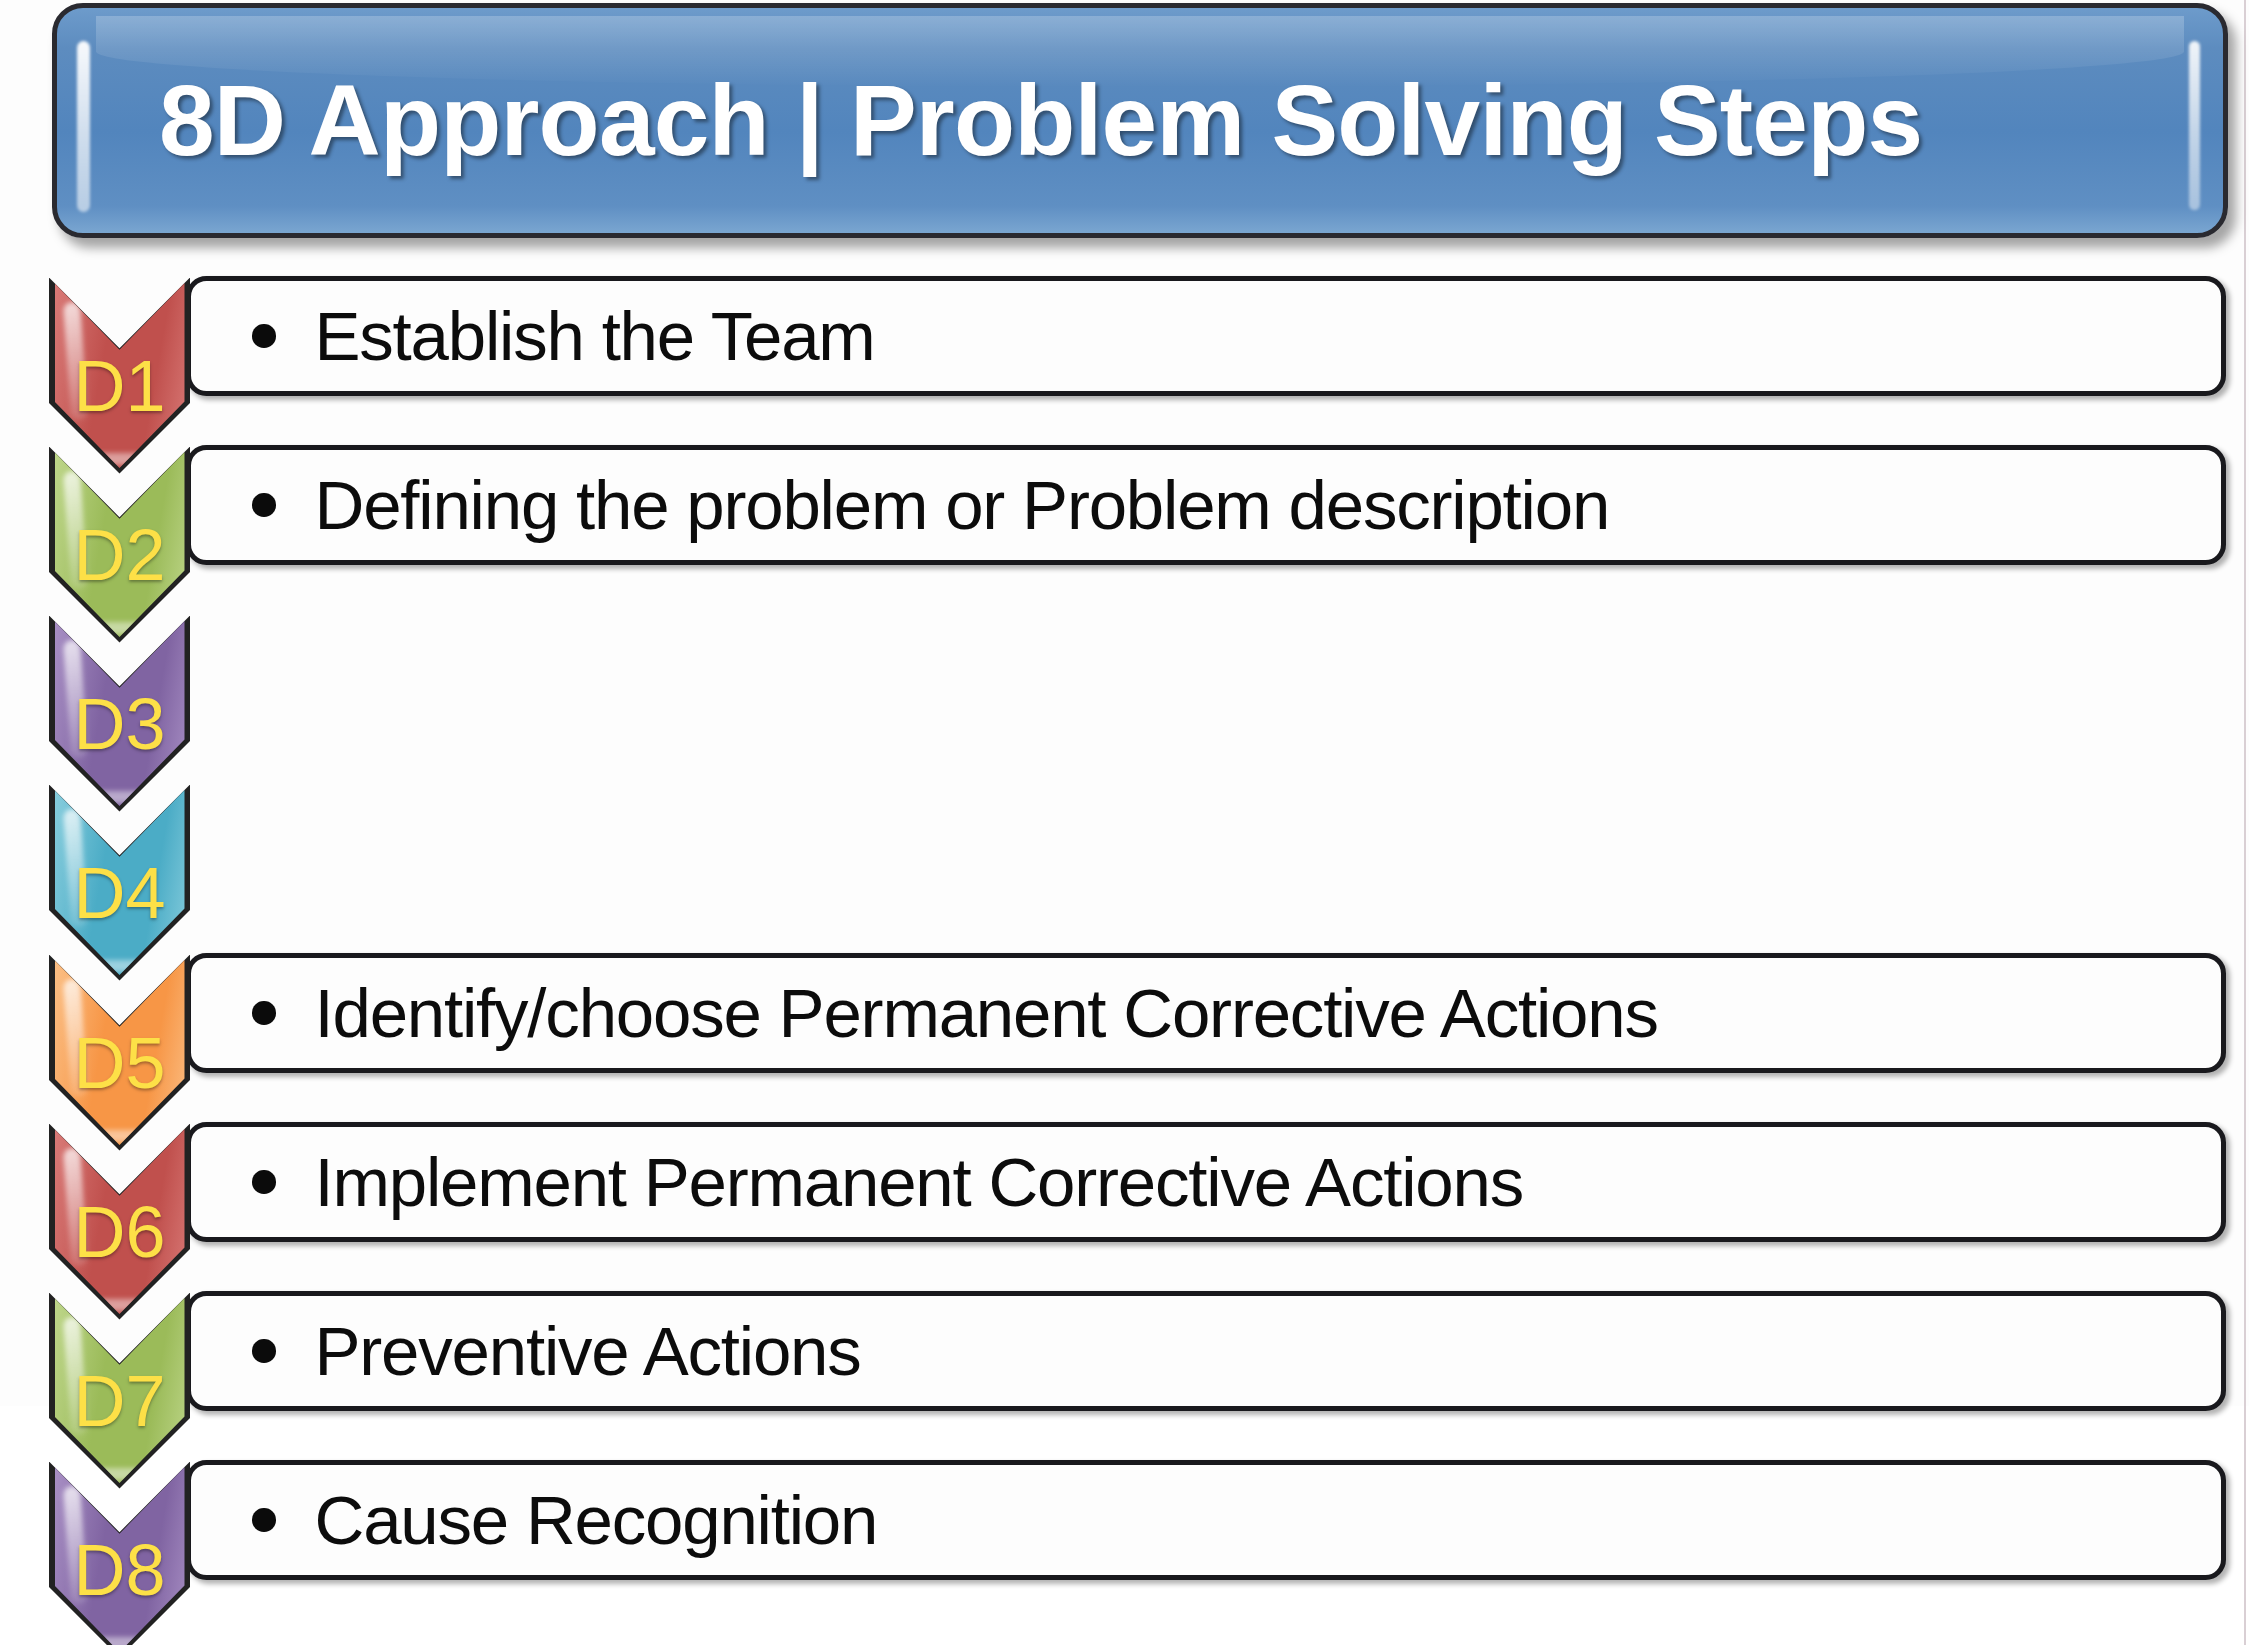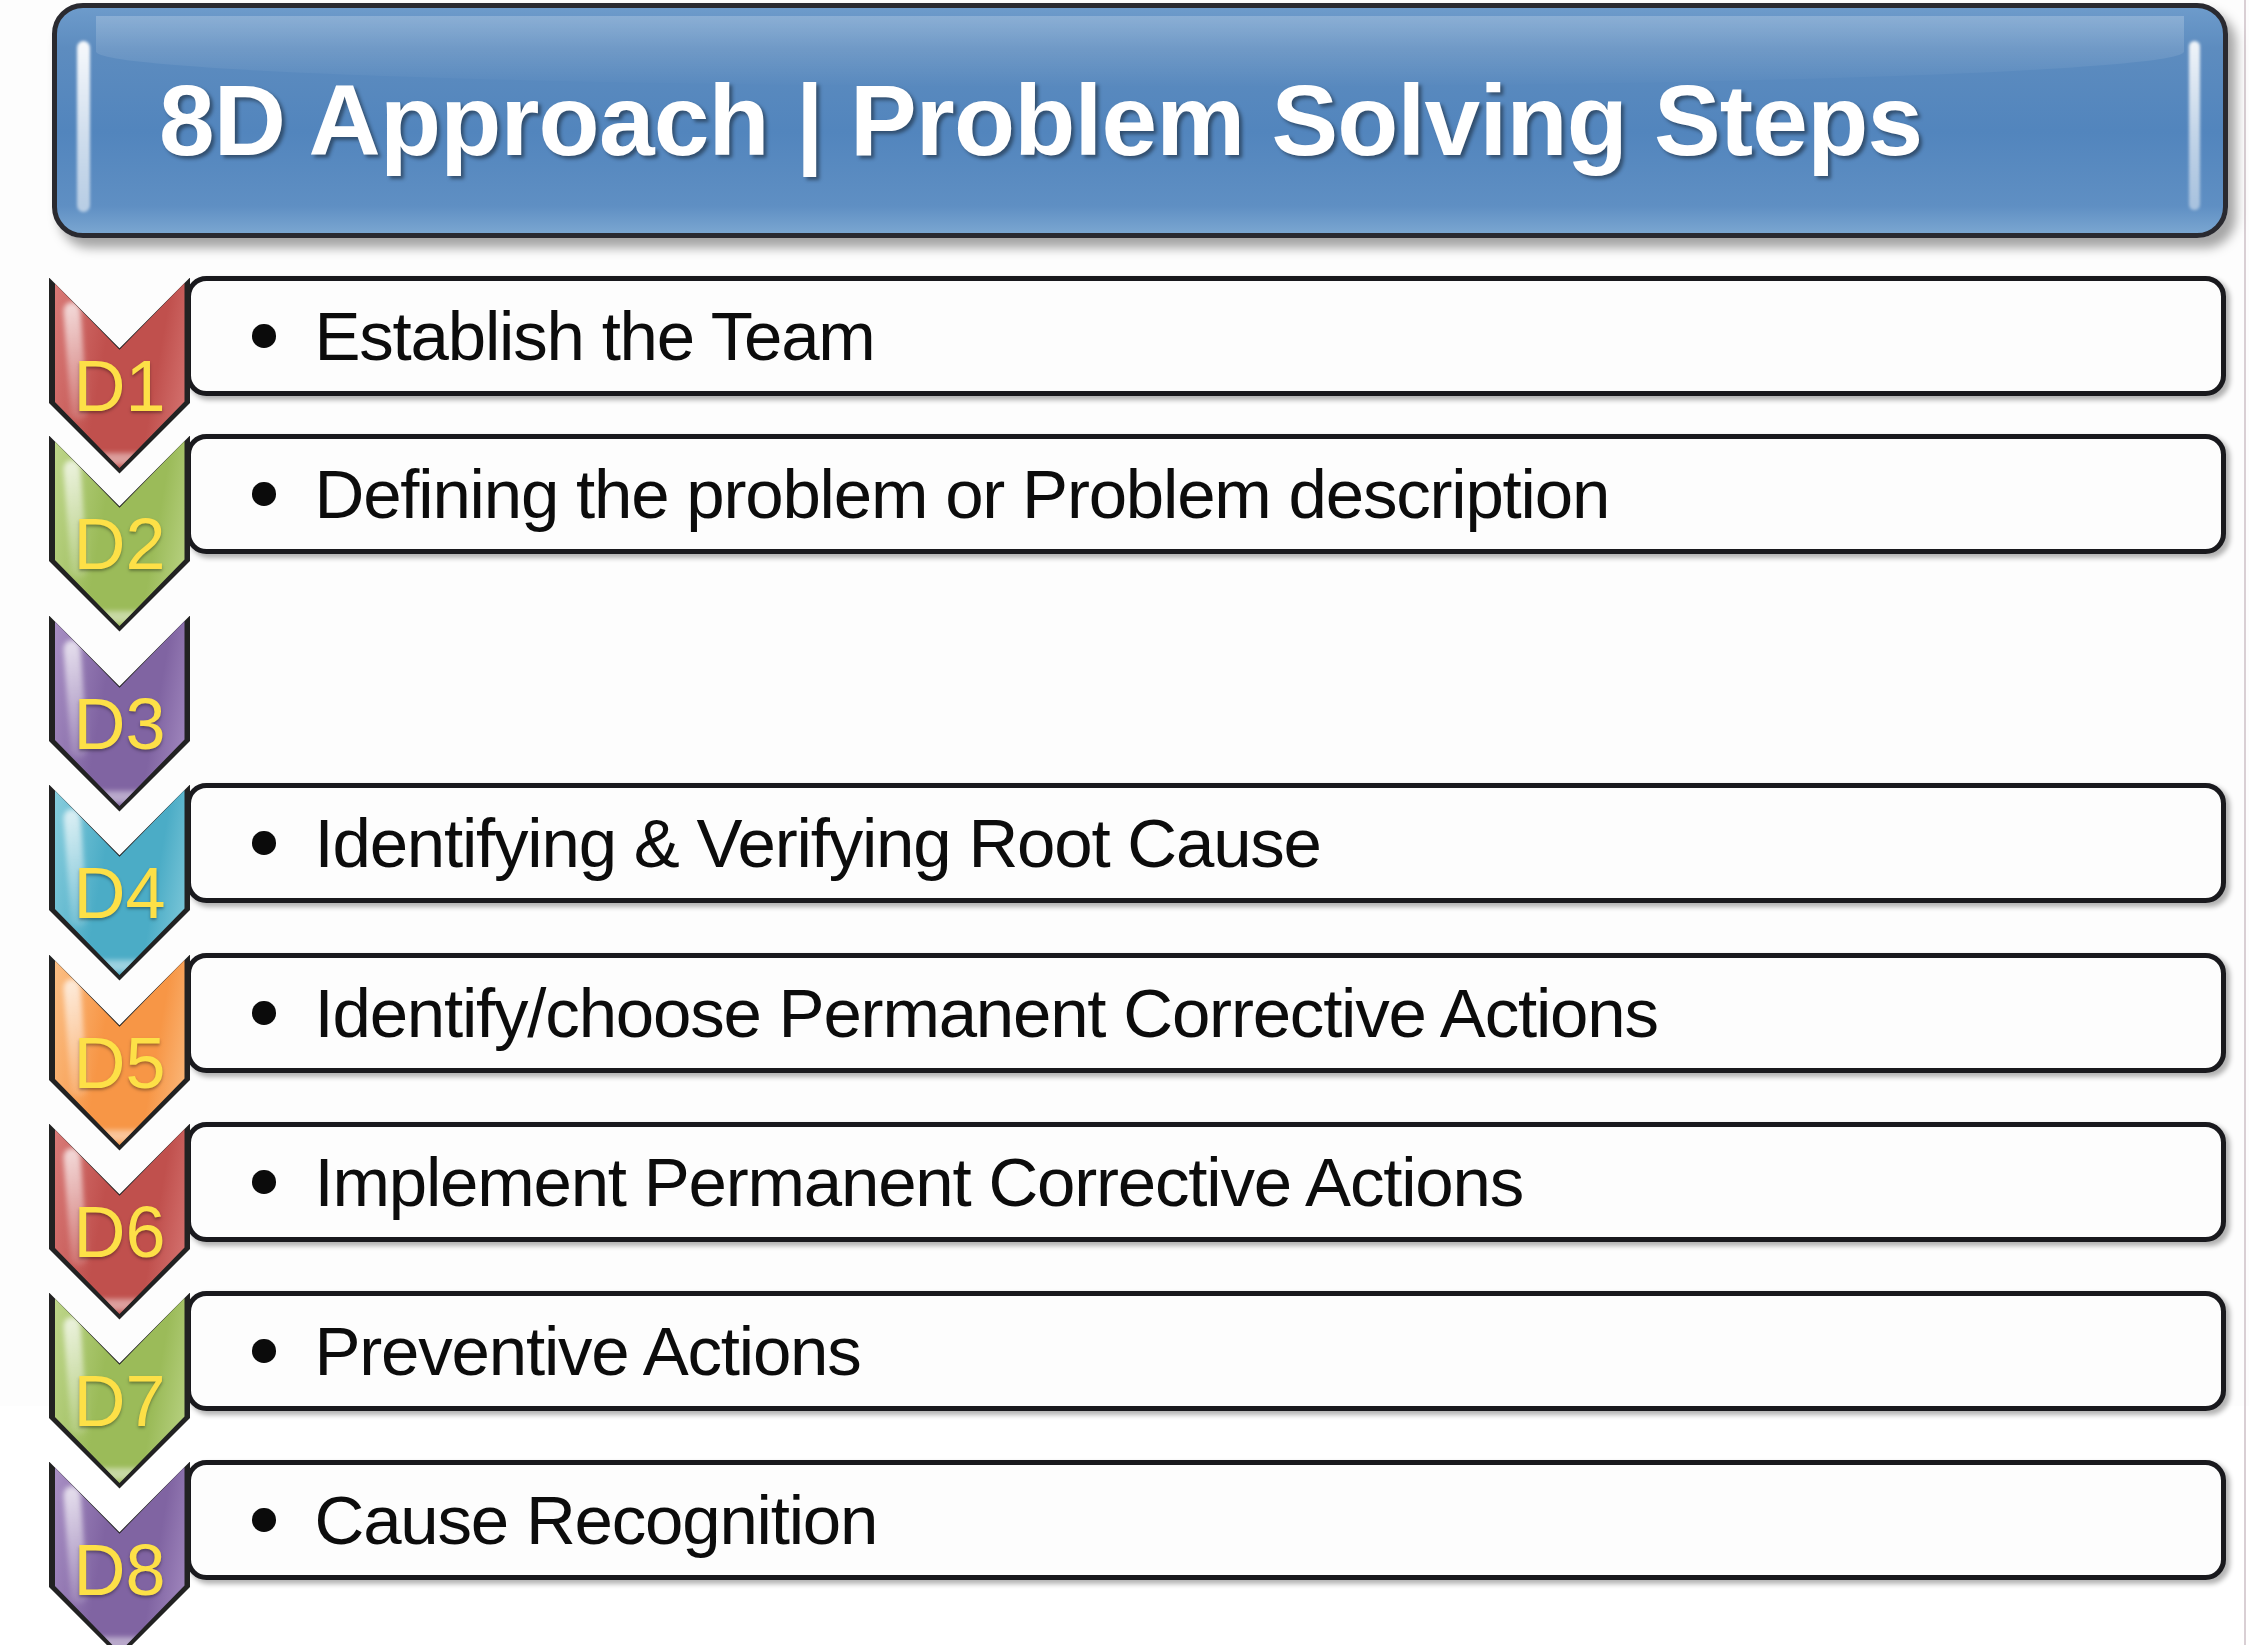--- a/index.html
+++ b/index.html
@@ -215,21 +215,21 @@
           <span class="row-label">Establish the Team</span>
         </div>
         <div class="chev">
           <div class="chev-inner" style="background: linear-gradient(100deg, rgb(217, 122, 119) 0%, rgb(192, 80, 77) 38%, rgb(192, 80, 77) 72%, rgb(217, 122, 119) 100%);">
             <div class="shine"></div>
             <div class="shine2"></div>
           </div>
           <div class="chev-label">D1</div>
         </div>
       </div>
-      <div class="row" style="top: 434px;">
+      <div class="row" style="top: 445px;">
         <div class="row-box">
           <span class="bullet-dot"></span>
           <span class="row-label">Defining the problem or Problem description</span>
         </div>
         <div class="chev">
           <div class="chev-inner" style="background: linear-gradient(100deg, rgb(190, 214, 138) 0%, rgb(155, 187, 89) 38%, rgb(155, 187, 89) 72%, rgb(190, 214, 138) 100%);">
             <div class="shine"></div>
             <div class="shine2"></div>
           </div>
           <div class="chev-label">D2</div>
@@ -238,24 +238,20 @@
       <div class="row" style="top: 614px;">
         <div class="chev">
           <div class="chev-inner" style="background: linear-gradient(100deg, rgb(168, 143, 196) 0%, rgb(128, 100, 162) 38%, rgb(128, 100, 162) 72%, rgb(168, 143, 196) 100%);">
             <div class="shine"></div>
             <div class="shine2"></div>
           </div>
           <div class="chev-label">D3</div>
         </div>
       </div>
       <div class="row" style="top: 783px;">
-        <div class="row-box">
-          <span class="bullet-dot"></span>
-          <span class="row-label">Identifying &amp; Verifying Root Cause</span>
-        </div>
         <div class="chev">
           <div class="chev-inner" style="background: linear-gradient(100deg, rgb(135, 205, 221) 0%, rgb(75, 172, 198) 38%, rgb(75, 172, 198) 72%, rgb(135, 205, 221) 100%);">
             <div class="shine"></div>
             <div class="shine2"></div>
           </div>
           <div class="chev-label">D4</div>
         </div>
       </div>
       <div class="row" style="top: 953px; padding-left: 16px;">
         <div class="row-box">

